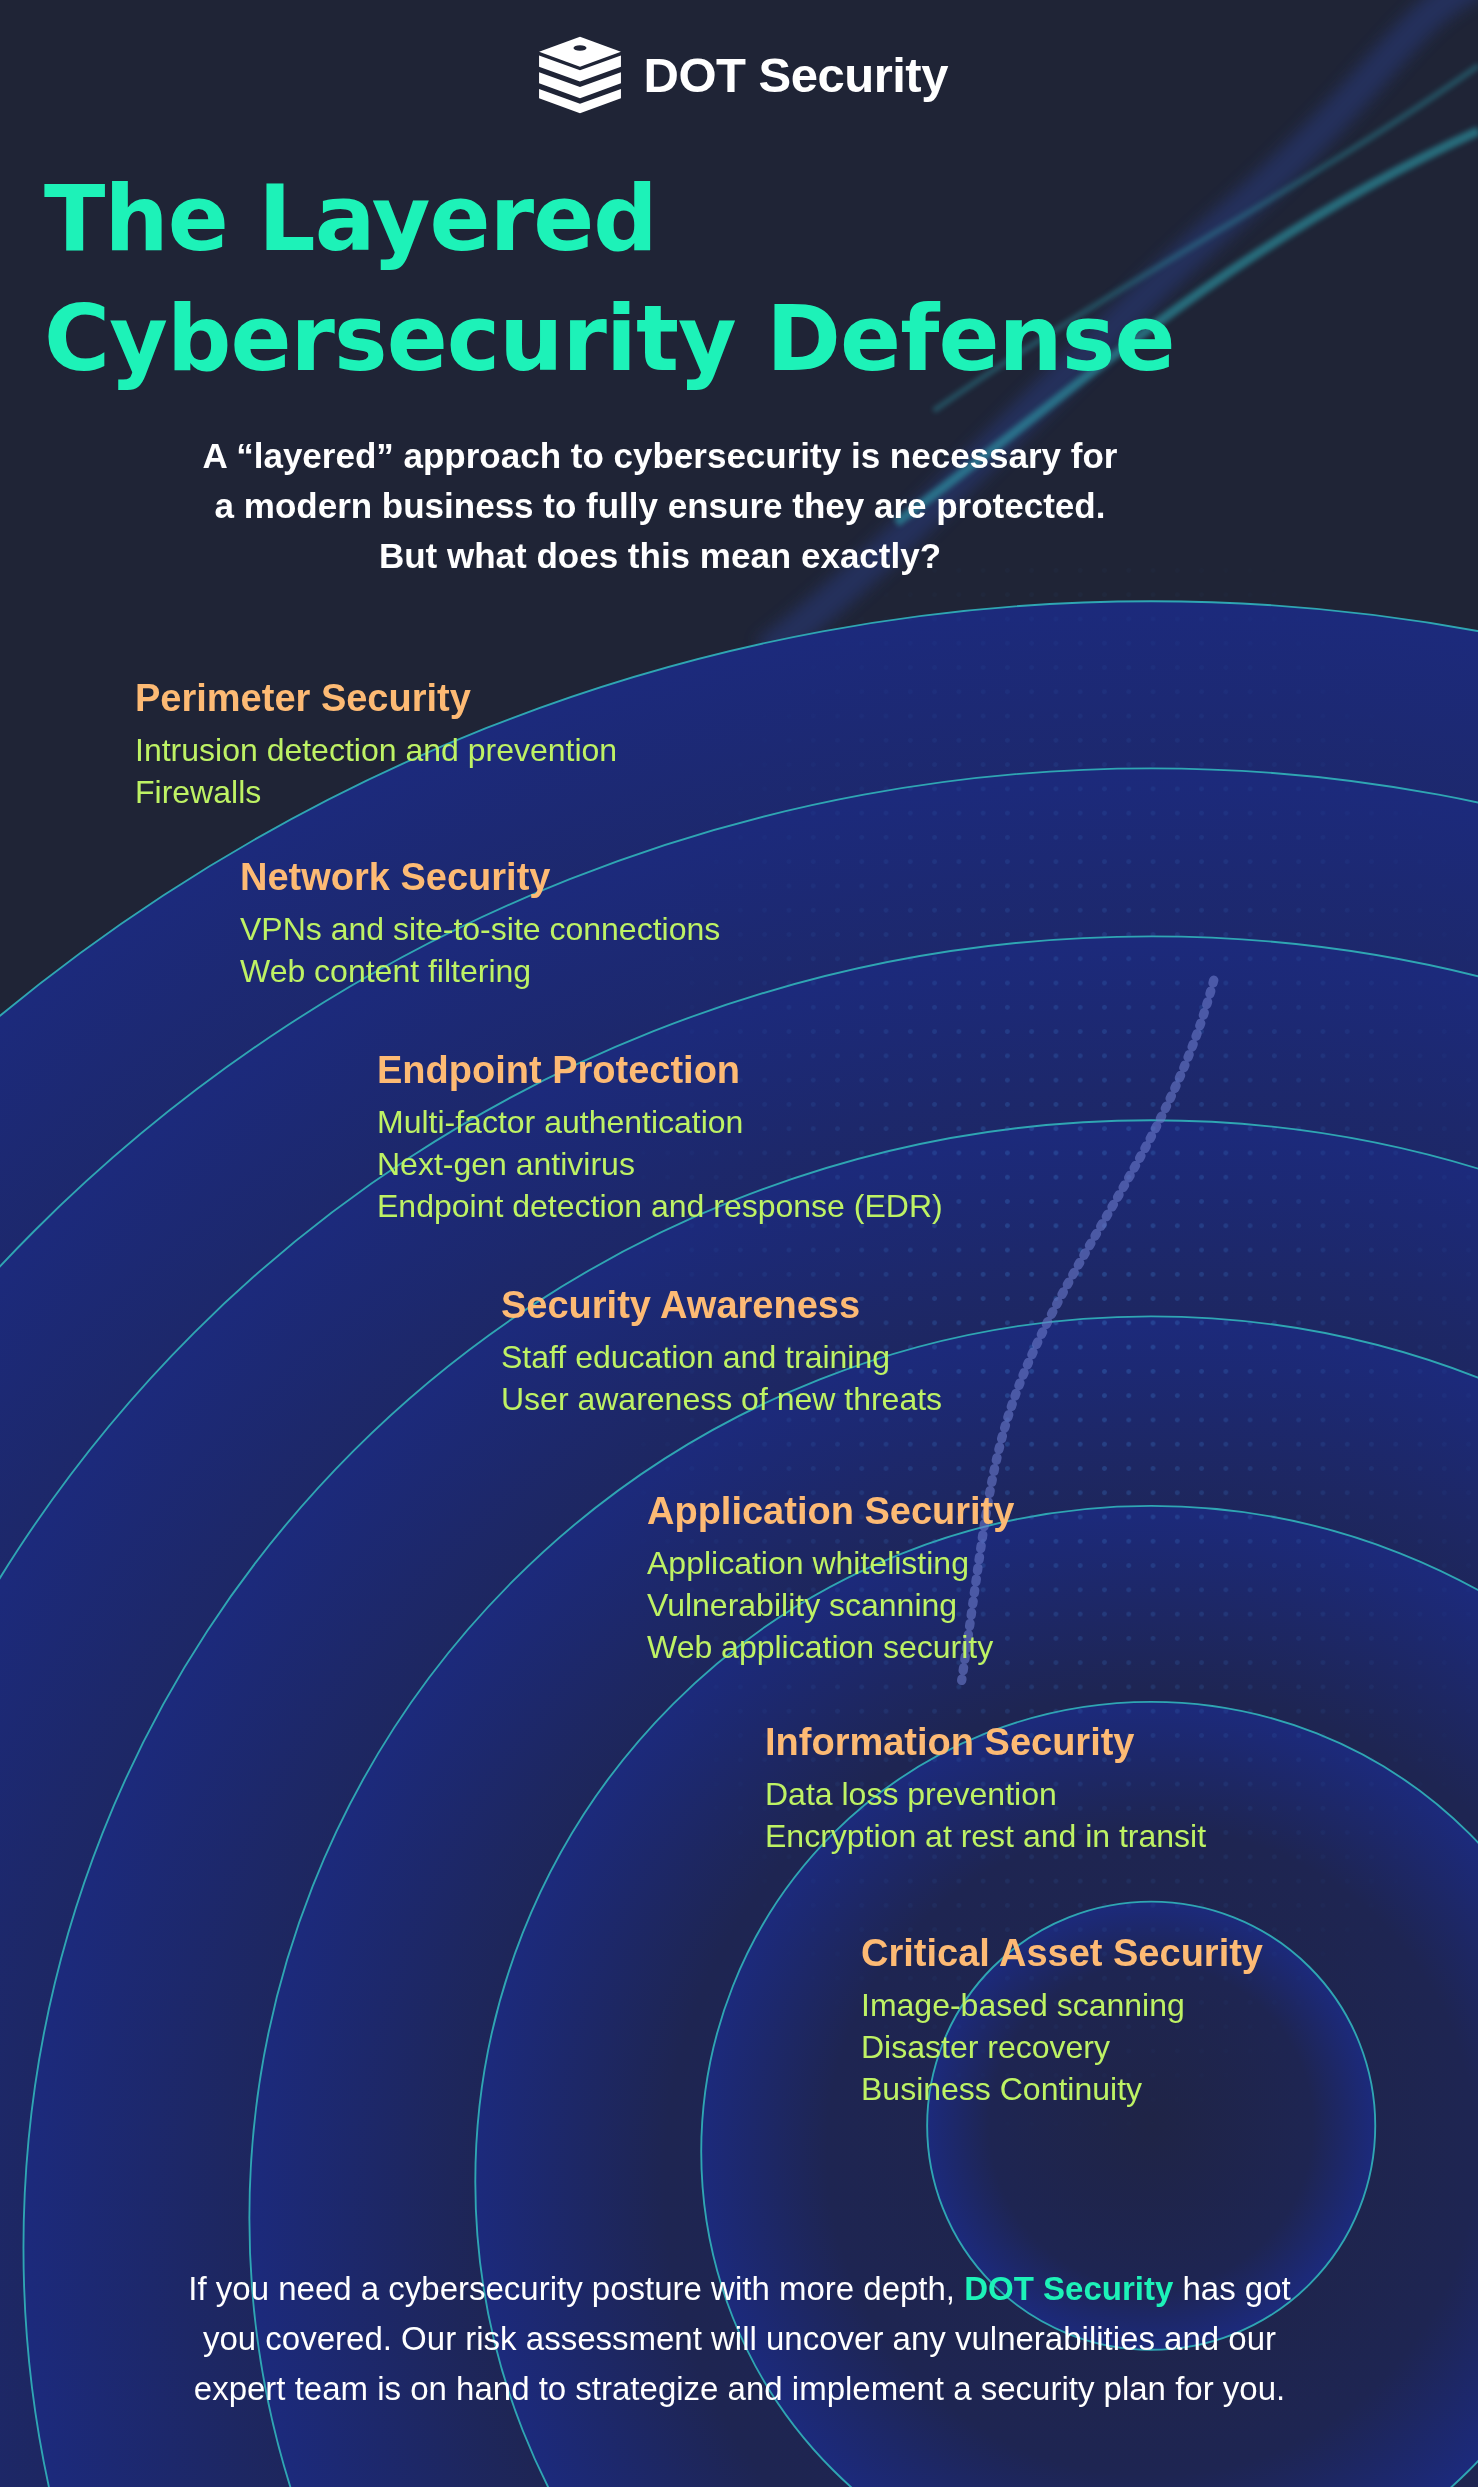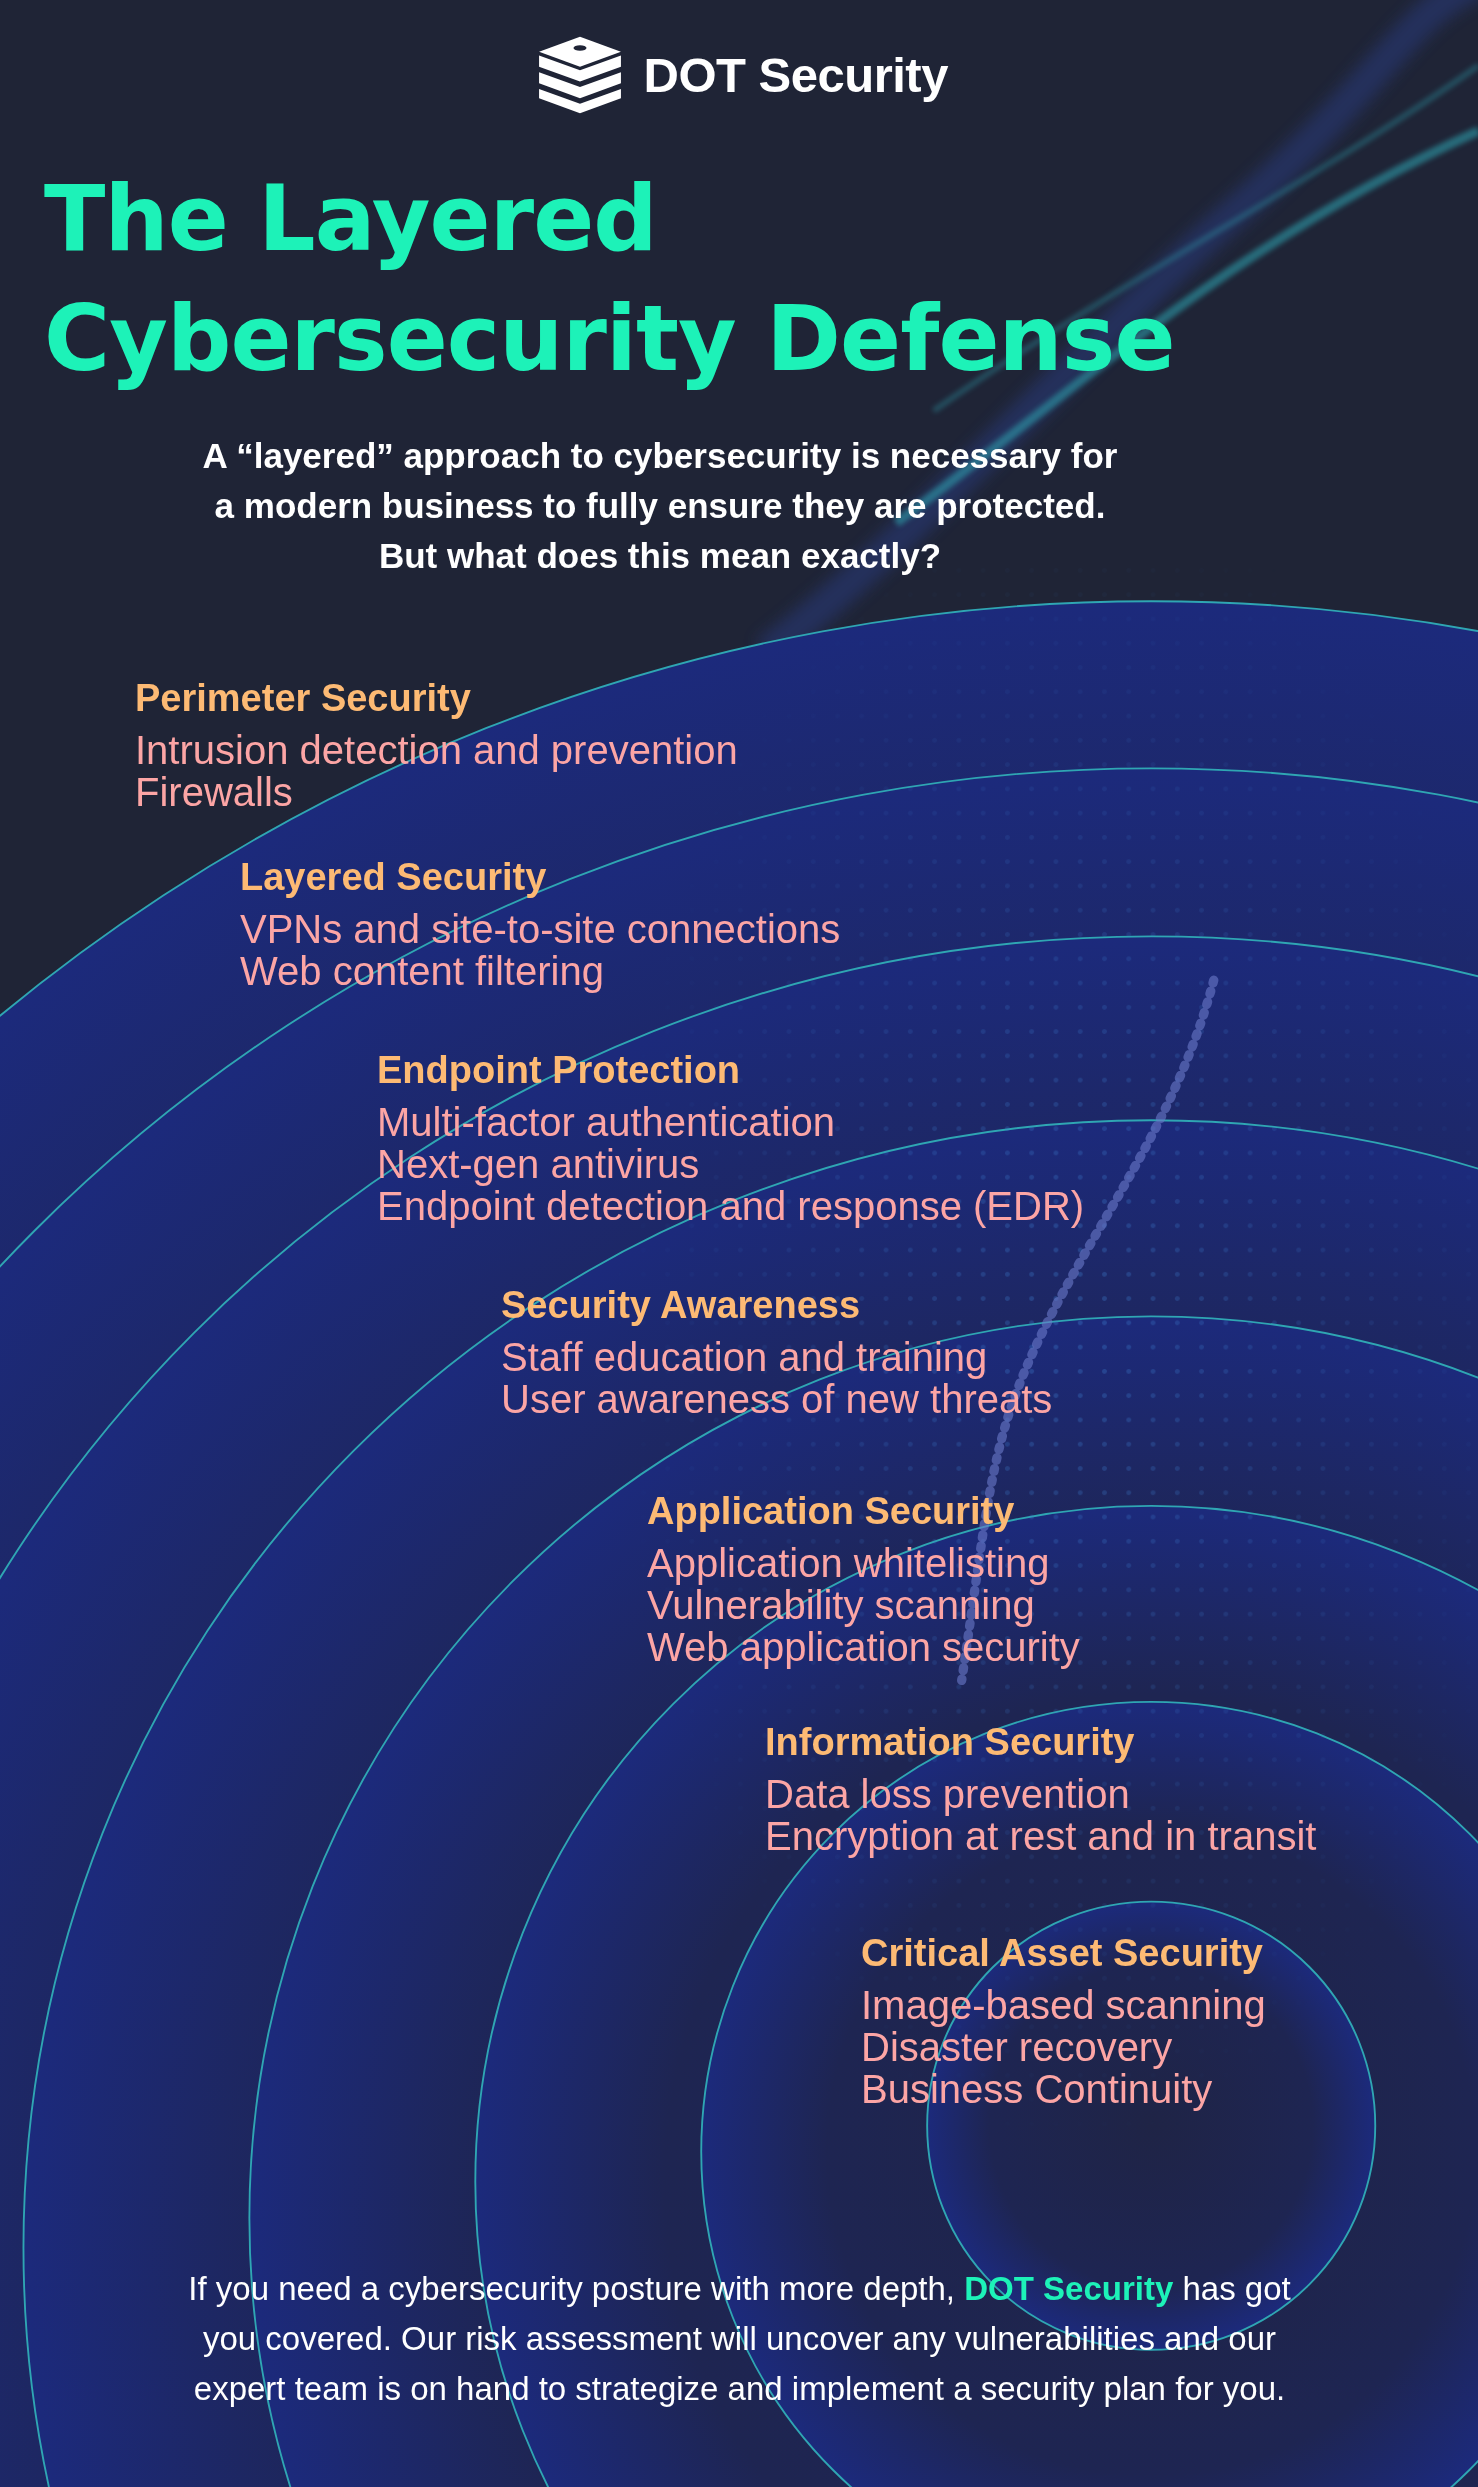--- a/index.html
+++ b/index.html
@@ -22,21 +22,21 @@
     color: #1df2b8; font-family: "DejaVu Sans", sans-serif; font-weight: bold; font-size: 90px; line-height: 120px; letter-spacing: -0.9px; padding-left: 44px; }
   .title div { white-space: nowrap; }
 
   .intro { position: absolute; left: 0; width: 1320px; top: 431px; text-align: center; z-index: 2;
     font-size: 35px; line-height: 50px; font-weight: bold; color: #ffffff; }
   .intro div { white-space: nowrap; }
 
   .section { position: absolute; z-index: 2; }
   .section h2 { margin: 0; color: #fdba74; font-size: 38px; font-weight: bold; line-height: 49px; white-space: nowrap; }
   .section ul { margin: 5.6px 0 0 0; padding: 0; list-style: none; }
-  .section li { font-size: 40px; line-height: 42px; color: #fca5a5; white-space: nowrap; }
+  .section li { font-size: 32px; line-height: 42px; color: #bef264; white-space: nowrap; }
 
   .closing { position: absolute; left: 0; width: 1479px; top: 2264px; text-align: center; z-index: 2;
     font-size: 33px; line-height: 50px; color: #ffffff; }
   .closing div { white-space: nowrap; }
   .closing .brand { color: #1df2b8; font-weight: bold; }
 </style>
 </head>
 <body>
 
 <svg id="bg" viewBox="0 0 1584 2664" xmlns="http://www.w3.org/2000/svg">
@@ -110,21 +110,21 @@
 
 <div class="section" style="left:135px; top:674px;">
   <h2>Perimeter Security</h2>
   <ul>
     <li>Intrusion detection and prevention</li>
     <li>Firewalls</li>
   </ul>
 </div>
 
 <div class="section" style="left:240px; top:853px;">
-  <h2>Layered Security</h2>
+  <h2>Network Security</h2>
   <ul>
     <li>VPNs and site-to-site connections</li>
     <li>Web content filtering</li>
   </ul>
 </div>
 
 <div class="section" style="left:377px; top:1046px;">
   <h2>Endpoint Protection</h2>
   <ul>
     <li>Multi-factor authentication</li>

